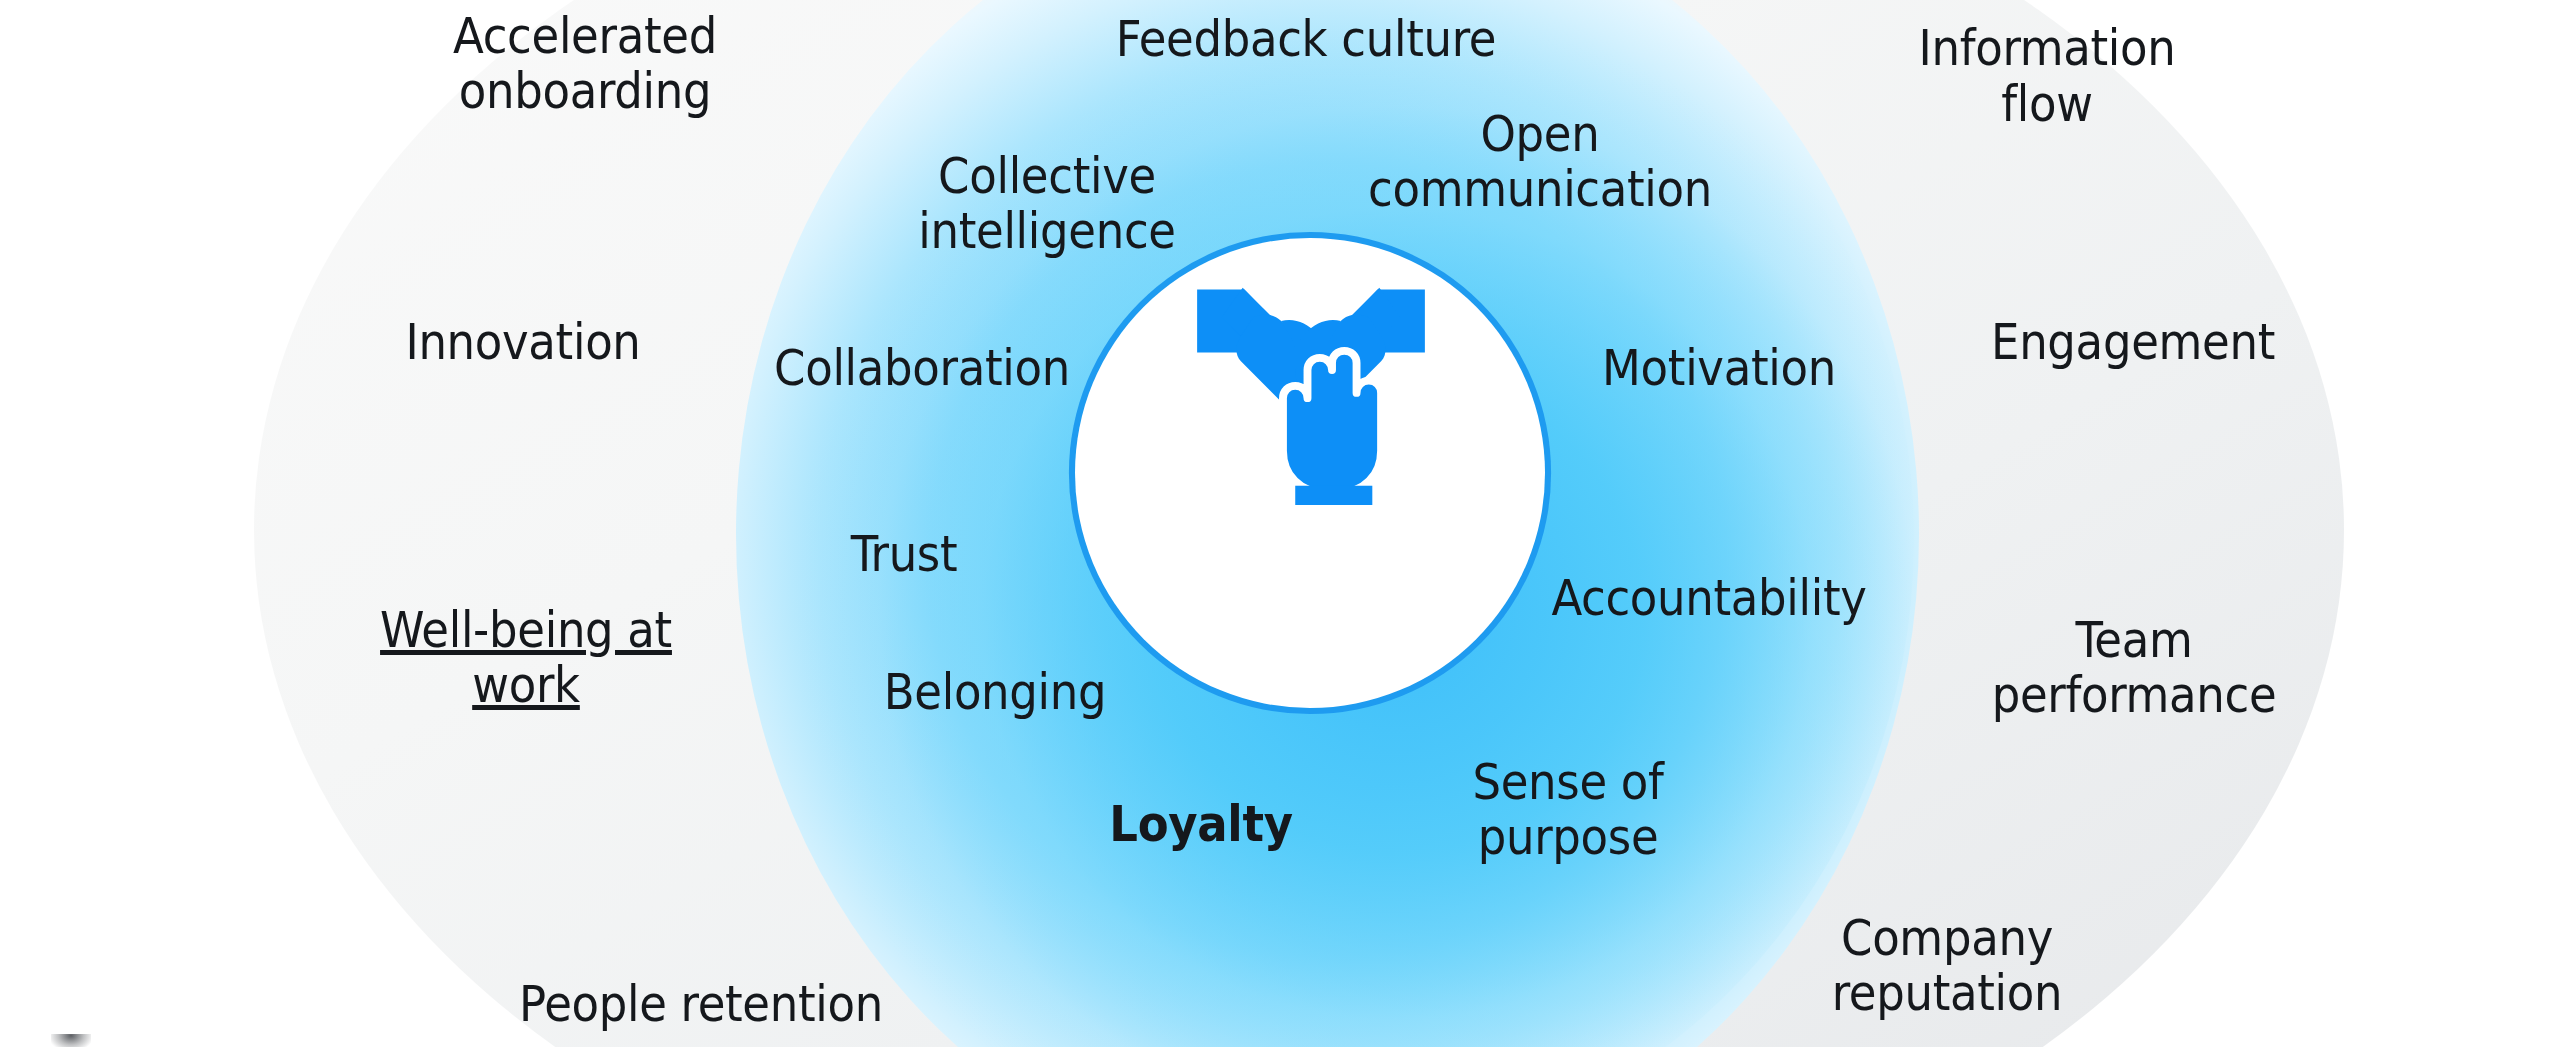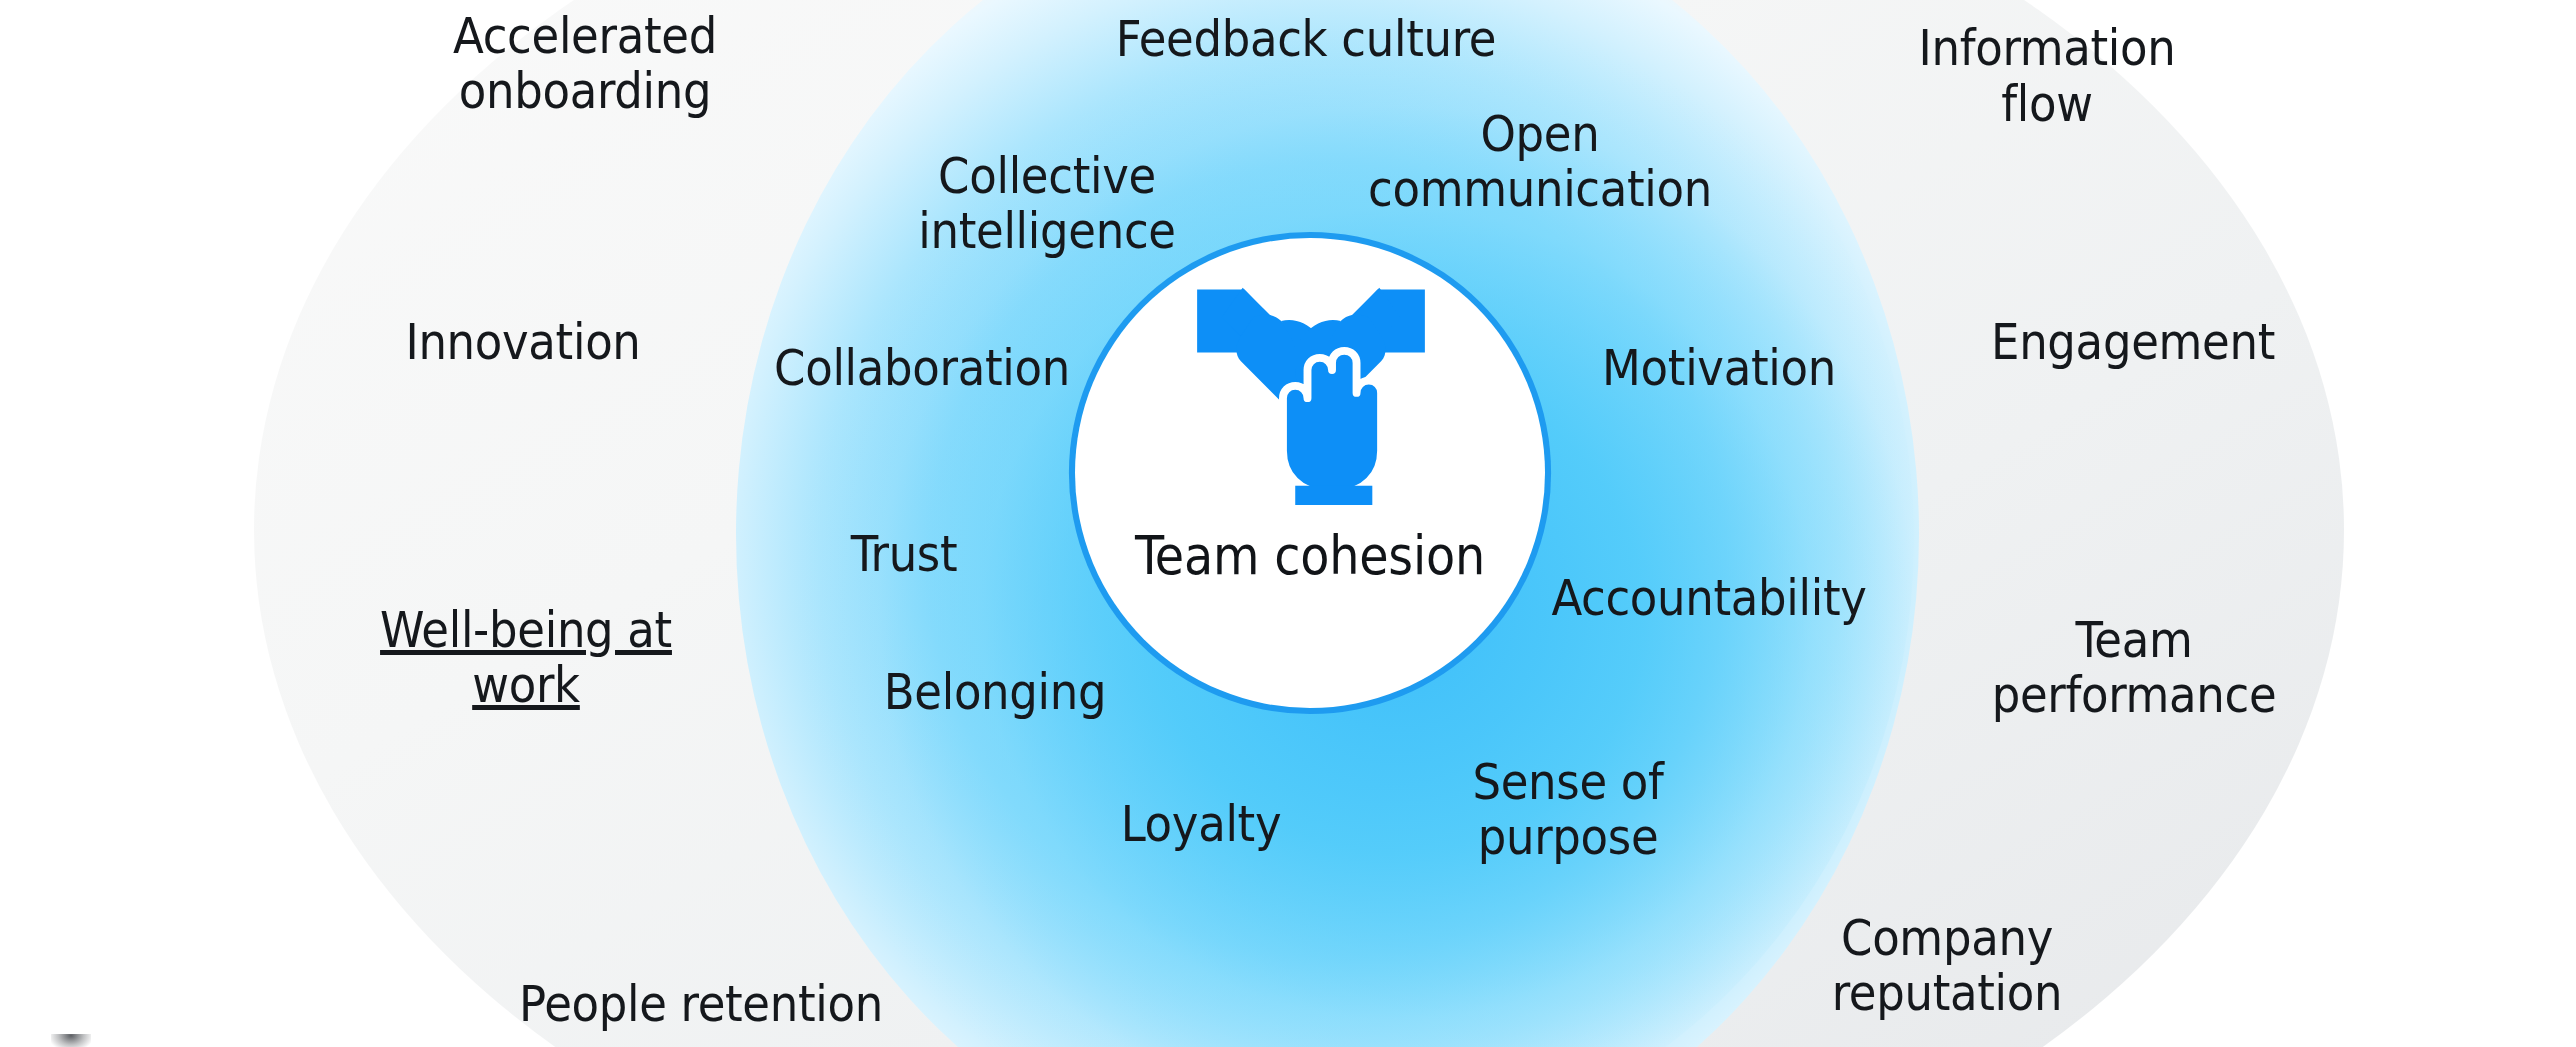--- a/index.html
+++ b/index.html
@@ -147,21 +147,21 @@
       <div class="word" style="left: 1306px; top: 10.5px;">Feedback culture</div>
       <div class="word two-line" style="left: 1047px; top: 149px;">Collective
 intelligence</div>
       <div class="word two-line" style="left: 1540px; top: 107px;">Open
 communication</div>
       <div class="word" style="left: 922px; top: 340px;">Collaboration</div>
       <div class="word" style="left: 1719px; top: 340px;">Motivation</div>
       <div class="word" style="left: 904px; top: 506px; margin-top: 20px;">Trust</div>
       <div class="word" style="left: 1709px; top: 570px;">Accountability</div>
       <div class="word" style="left: 995px; top: 664px;">Belonging</div>
-      <div class="word" style="left: 1201px; top: 796px;">Loyalty</div>
+      <div class="word" style="left: 1201px; top: 796px; font-weight: bold;">Loyalty</div>
       <div class="word two-line" style="left: 1568px; top: 739px; margin-top: 16px;">Sense of
 purpose</div>
     </div>
 
   <div class="center-disc"></div>
 
   <div class="center-icon">
     <svg viewBox="0 0 276 258" width="242" height="226" aria-hidden="true">
       <g fill="#0d8ff7">
 
@@ -209,18 +209,16 @@
                  L218 196
                  C218 224, 198 244, 170 244
                  L154 244
                  C126 244, 106 224, 106 196 Z" fill="#0d8ff7" stroke="#ffffff" stroke-width="9" stroke-linejoin="round"></path>
 
         <rect x="120" y="236" width="88" height="48" fill="#0d8ff7"></rect>
       </g>
     </svg>
   </div>
 
-  <div class="center-label">Team
-cohesion</div>
 
   <div class="watermark"></div>
 </div>
 
 
 </body></html>

